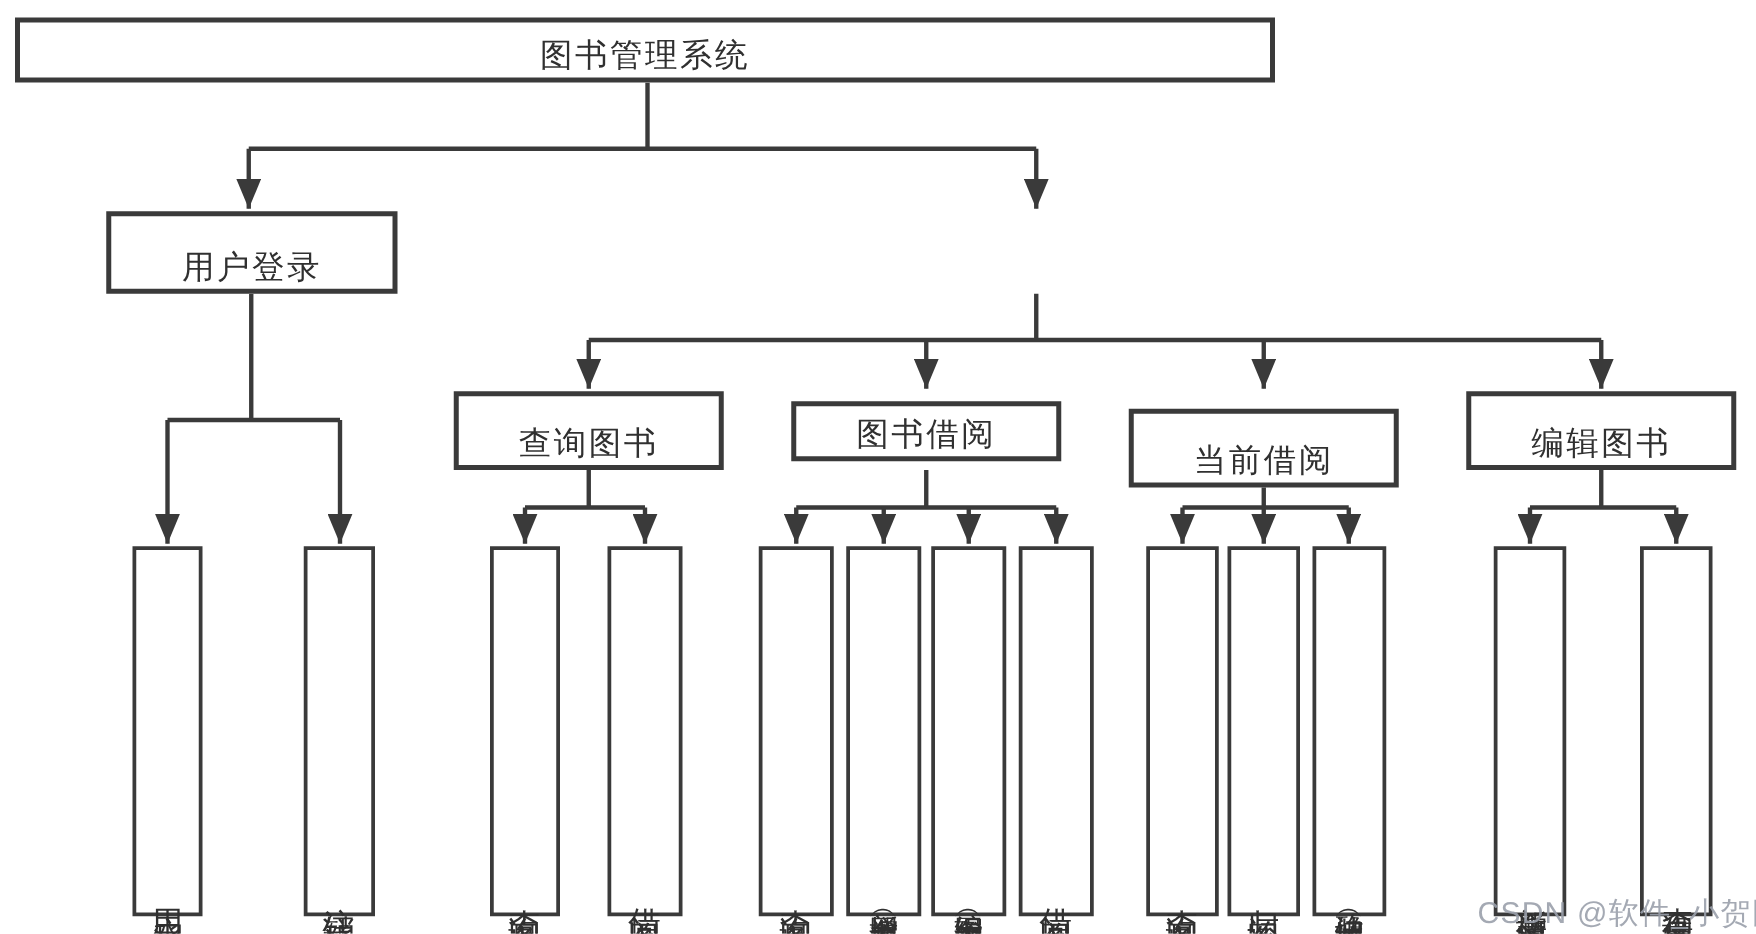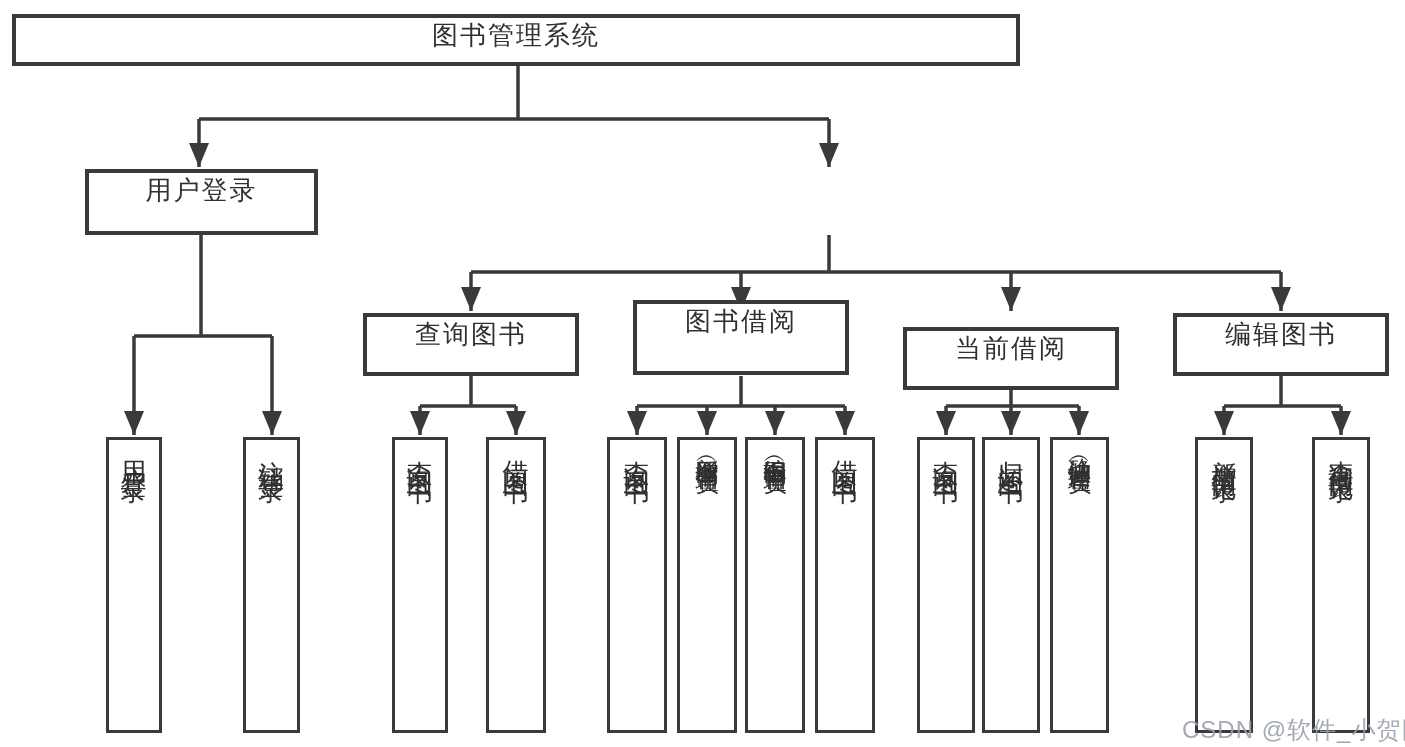--- a/index.html
+++ b/index.html
@@ -3,21 +3,21 @@
 <meta charset="utf-8">
 <style>
   html,body{margin:0;padding:0;background:#ffffff;}
   .canvas{
     position:relative;width:1405px;height:747px;background:#ffffff;
     font-family:"Liberation Sans","DejaVu Sans",sans-serif;color:#303030;overflow:hidden;
   }
   svg.wires{position:absolute;left:0;top:0;z-index:1;}
   .node{
     position:absolute;background:#ffffff;border:4px solid #3a3a3a;box-sizing:border-box;
-    display:flex;align-items:flex-start;justify-content:center;
+    display:flex;align-items:flex-end;justify-content:center;
     font-size:26px;letter-spacing:2px;z-index:2;white-space:nowrap;
   }
   .leaf{border-width:3px;}
   .leaf span{
     writing-mode:vertical-rl;text-orientation:mixed;
     font-size:26px;letter-spacing:6px;line-height:1;
   }
   .leaf.mid span{font-size:25px;letter-spacing:4px;}
   .leaf.long span{font-size:23px;letter-spacing:2px;}
   .watermark{
@@ -77,21 +77,21 @@
     <span>图书管理系统</span>
   </div>
 
   <div class="node" style="left:85px;top:169px;width:233px;height:66px">
     <span>用户登录</span>
   </div>
 
   <div class="node" style="left:363px;top:313px;width:216px;height:63px">
     <span>查询图书</span>
   </div>
-  <div class="node" style="left:633px;top:300px;width:216px;height:75px">
+  <div class="node" style="left:633px;top:321px;width:216px;height:48px">
     <span>图书借阅</span>
   </div>
   <div class="node" style="left:903px;top:327px;width:216px;height:63px">
     <span>当前借阅</span>
   </div>
   <div class="node" style="left:1173px;top:313px;width:216px;height:63px">
     <span>编辑图书</span>
   </div>
 
   <div class="node leaf" style="left:106px;top:437px;width:56px;height:296px">

